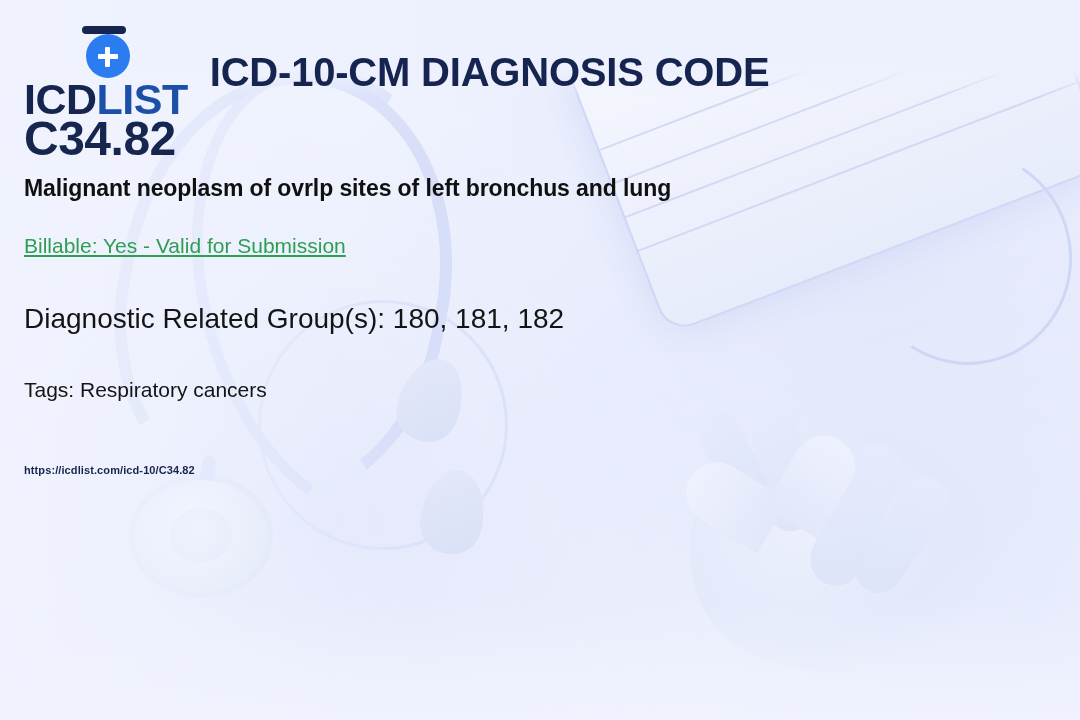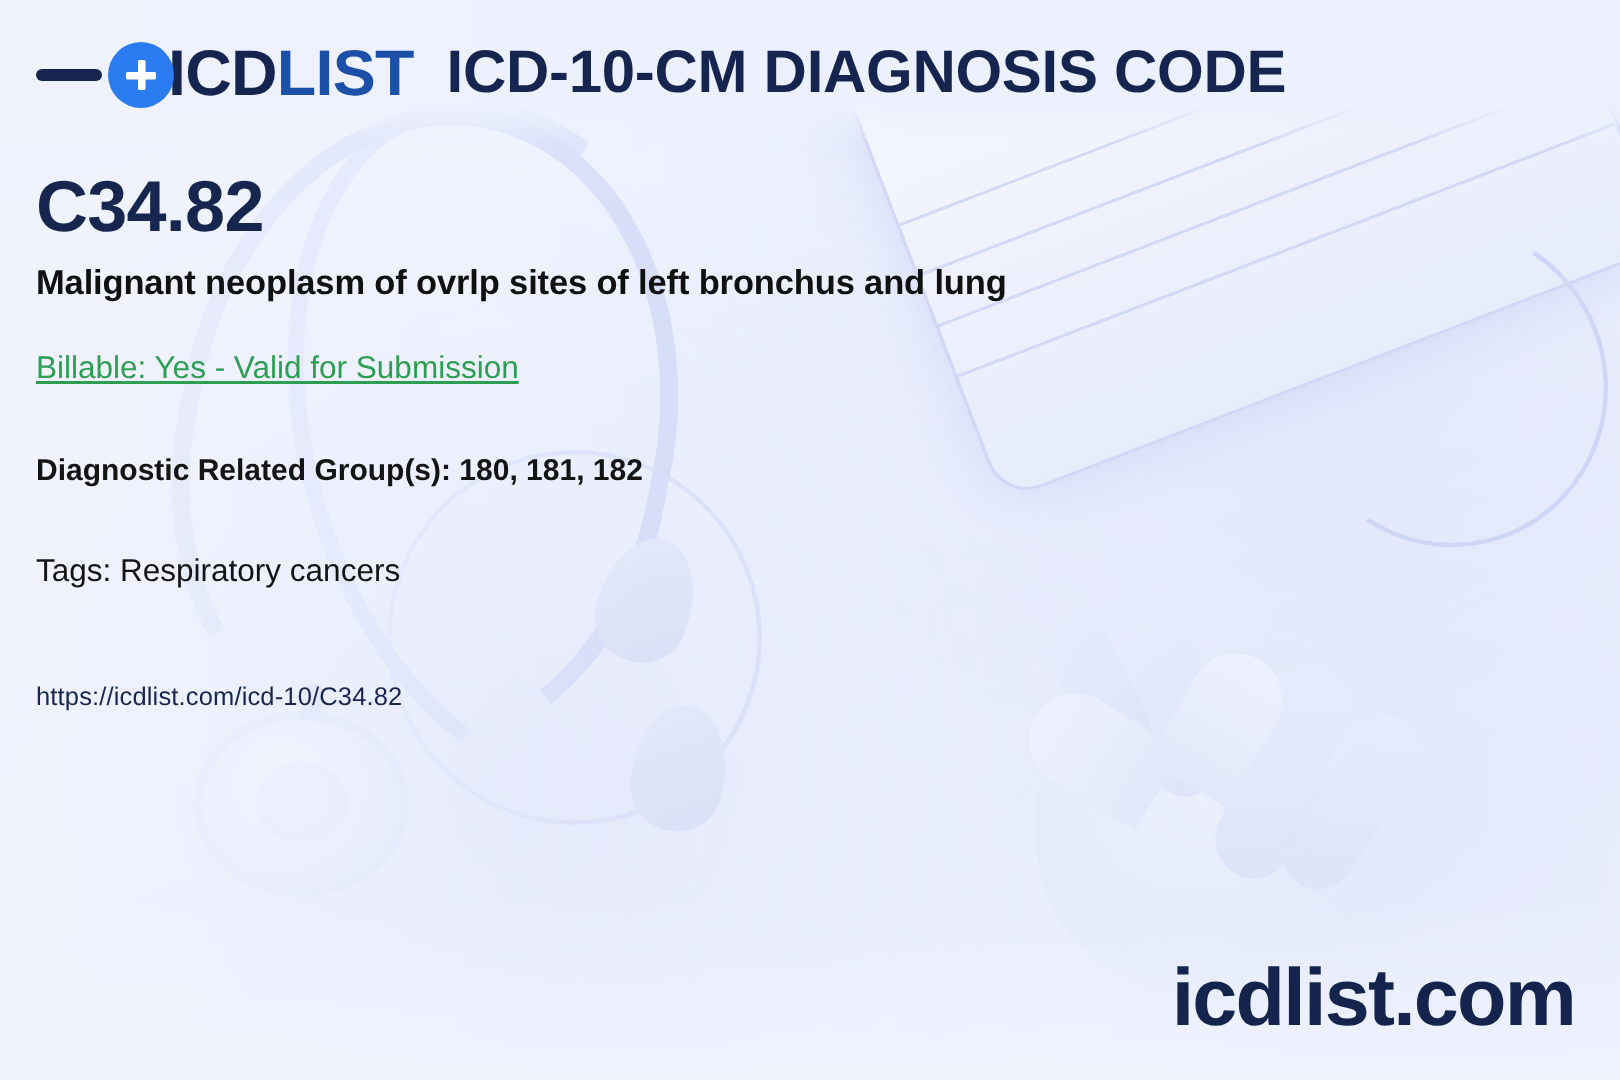--- a/index.html
+++ b/index.html
@@ -237,20 +237,21 @@
     left: 24px;
     top: 26px;
     display: flex;
     align-items: center;
     gap: 22px;
   }
   .logo {
     display: flex;
     align-items: center;
     gap: 0;
+    flex-direction: column;
   }
   .logo-dash {
     width: 44px;
     height: 8px;
     border-radius: 4px;
     background: #16254f;
     margin-right: 4px;
   }
   .logo-circle {
     width: 44px;
@@ -319,36 +320,36 @@
   }
   .billable {
     font-size: 21px;
     font-weight: 400;
     color: #2e9e53;
     line-height: 1.2;
     margin: 0 0 44px 0;
     text-decoration: underline;
   }
   .drg {
-    font-size: 20px;
-    font-weight: 700;
+    font-size: 28px;
+    font-weight: 400;
     color: #141414;
     line-height: 1.2;
     margin: 3px 0 42px 0;
   }
   .tags {
     font-size: 21px;
     font-weight: 400;
     color: #141414;
     line-height: 1.2;
     margin: 0 0 62px 0;
   }
   .url {
-    font-size: 17px;
-    font-weight: 400;
+    font-size: 11px;
+    font-weight: 700;
     color: #17264e;
     line-height: 1.2;
     margin: 0;
     letter-spacing: 0.1px;
   }
 
   
   .brand {
     position: absolute;
     right: 30px;
@@ -414,16 +415,15 @@
 
     <div class="body-block">
       <div class="code">C34.82</div>
       <div class="description">Malignant neoplasm of ovrlp sites of left bronchus and lung</div>
       <div class="billable">Billable: Yes - Valid for Submission</div>
       <div class="drg">Diagnostic Related Group(s): 180, 181, 182</div>
       <div class="tags">Tags: Respiratory cancers</div>
       <div class="url">https://icdlist.com/icd-10/C34.82</div>
     </div>
 
-    <div class="brand">icdlist.com</div>
 
   </div>
 </div>
 
 </body></html>

